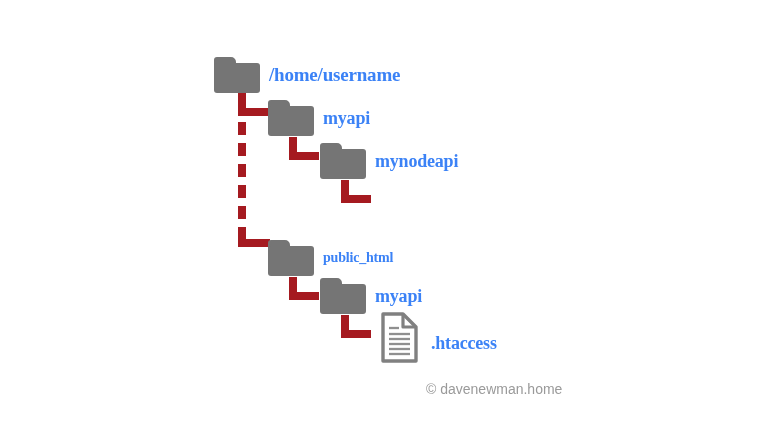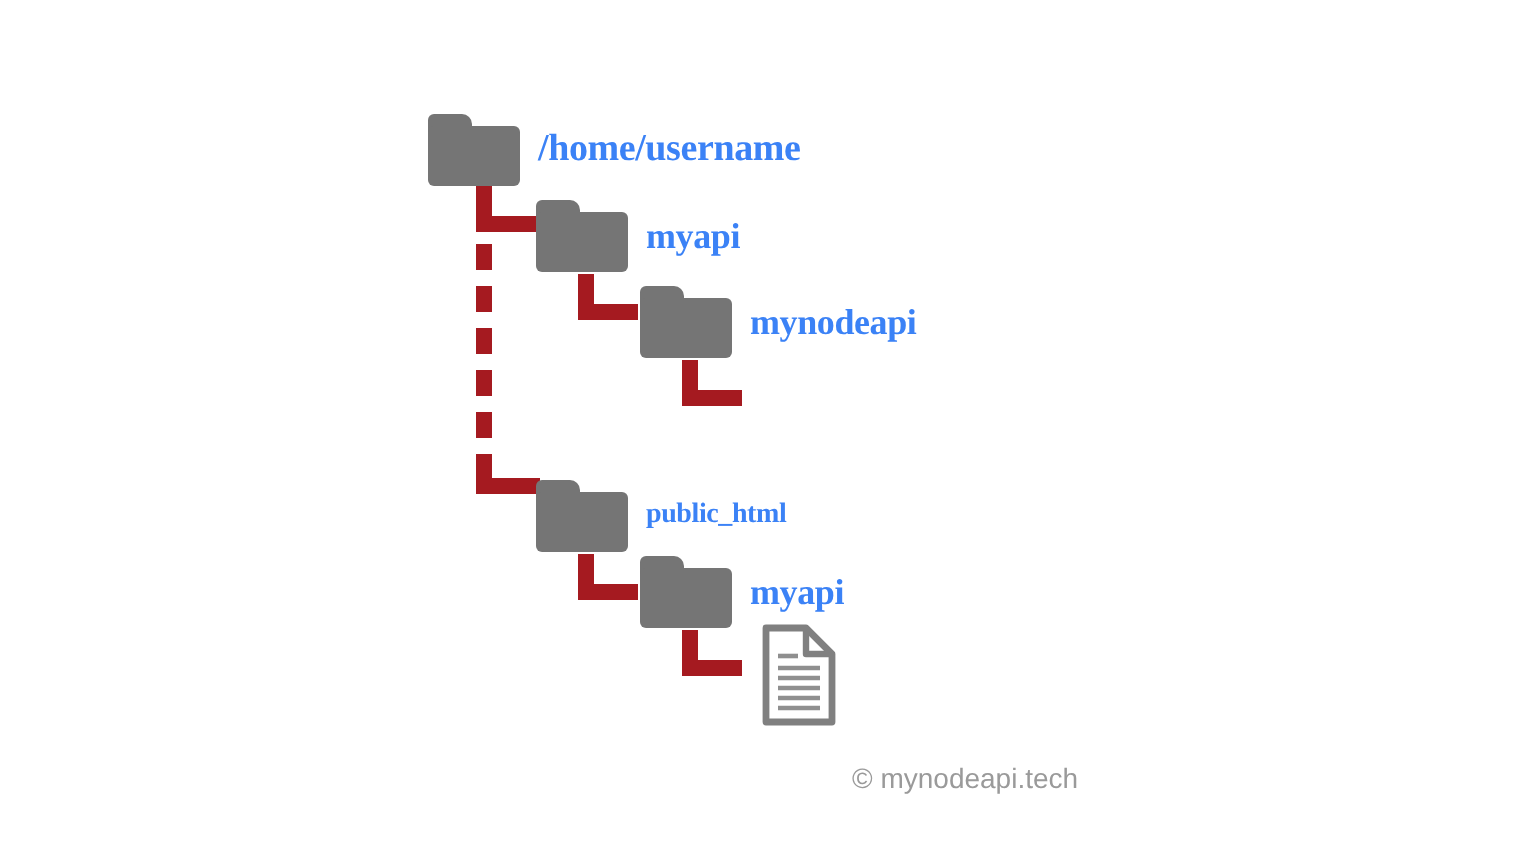--- a/index.html
+++ b/index.html
@@ -191,17 +191,18 @@
         <g stroke="#8f8f8f" stroke-width="2.3">
           <line x1="9" y1="17" x2="19" y2="17"></line>
           <line x1="9" y1="23" x2="30" y2="23"></line>
           <line x1="9" y1="28" x2="30" y2="28"></line>
           <line x1="9" y1="33" x2="30" y2="33"></line>
           <line x1="9" y1="38" x2="30" y2="38"></line>
           <line x1="9" y1="43" x2="30" y2="43"></line>
         </g>
       </svg>
     </span>
-  </div>
-
-  <div class="footer" style="left:426px; top:381px; font-size:14px;">© mynodeapi.tech</div>
+    <span class="node-label" style="font-size:18px; margin-left:11px; position:relative; top:6px;">.htaccess</span>
+  </div>
+
+  <div class="footer" style="left:426px; top:381px; font-size:14px;">© davenewman.home</div>
 
 </div>
 
 </body></html>

